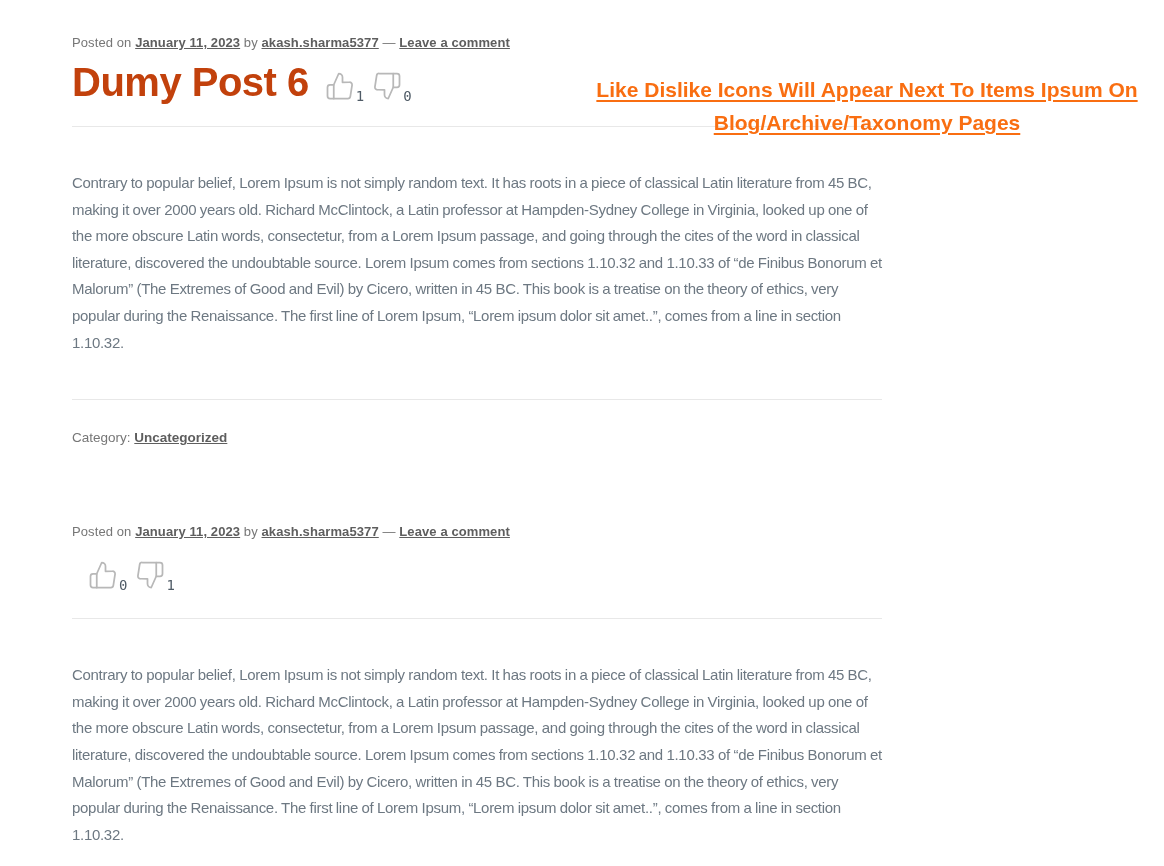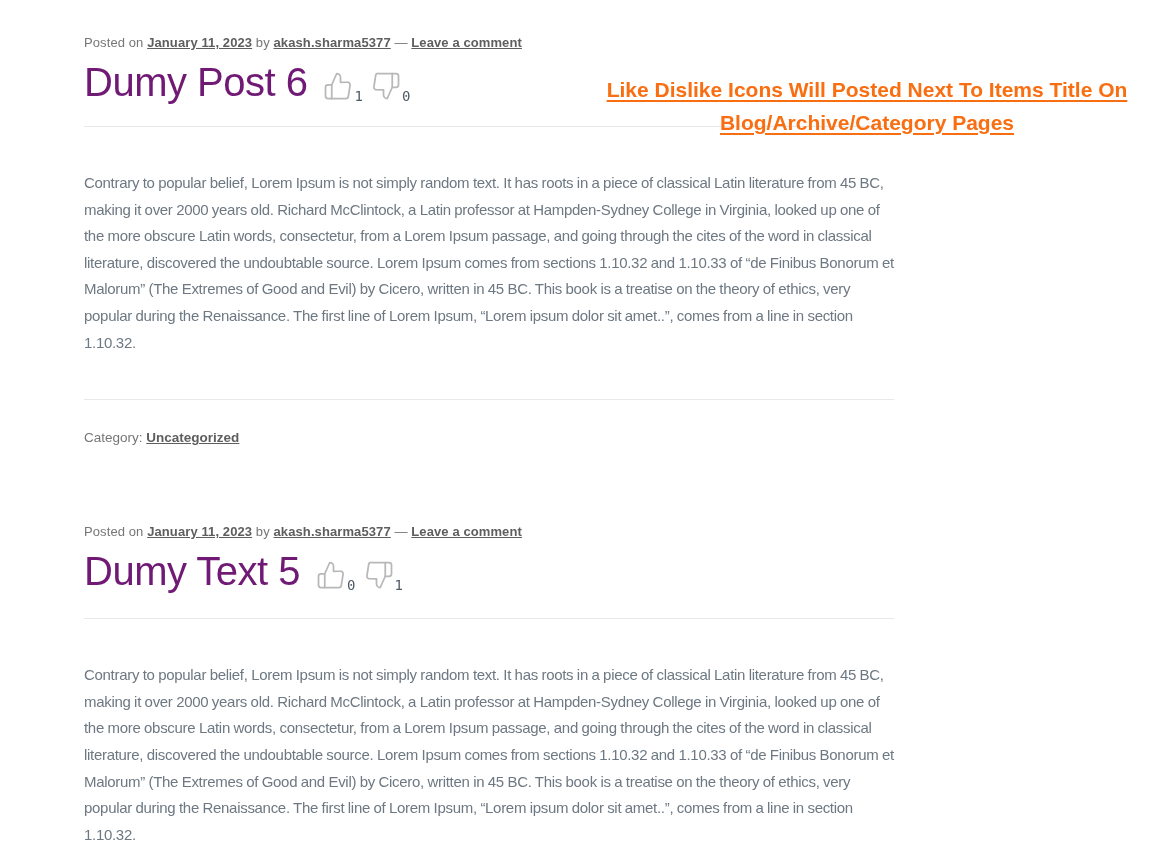--- a/index.html
+++ b/index.html
@@ -5,21 +5,21 @@
   * { margin:0; padding:0; box-sizing:border-box; }
   html,body { width:1164px; height:866px; }
   body {
     position:relative;
     background:#ffffff;
     overflow:hidden;
     font-family:"Liberation Sans", sans-serif;
   }
   .content {
     position:absolute;
-    left:84px; top:0;
+    left:72px; top:0;
     width:810px;
   }
   
   .post-meta {
     font-size:13px;
     color:#767676;
     letter-spacing:.1px;
   }
   .post-meta a, .meta-link {
     color:#5e5e5e;
@@ -32,22 +32,22 @@
   .meta2 { margin-top:79px; }
   
   .title-row {
     display:flex;
     align-items:center;
     margin-top:7px;
     height:50px;
   }
   .post-title {
     font-size:40px;
-    font-weight:400;
-    color:#701a75;
+    font-weight:700;
+    color:#c2410c;
     line-height:50px;
     letter-spacing:-0.5px;
     cursor:pointer;
   }
   .vote-group {
     display:inline-flex;
     align-items:flex-end;
     margin-left:16px;
     transform:translateY(4px);
     cursor:pointer;
@@ -152,21 +152,20 @@
     <div class="post-meta meta2">
       <span class="meta-plain">Posted on</span>
       <span class="meta-link">January 11, 2023</span>
       <span class="meta-plain">by</span>
       <span class="meta-link">akash.sharma5377</span>
       <span class="meta-plain">—</span>
       <span class="meta-link">Leave a comment</span>
     </div>
 
     <div class="title-row">
-      <span class="post-title">Dumy Text 5</span>
       <span class="vote-group">
         <svg class="vote-icon" width="30" height="30" viewBox="0 0 24 24" fill="none" stroke="#b8b8b8" stroke-width="1.4" stroke-linecap="round" stroke-linejoin="round">
           <path d="M14 9V5a3 3 0 0 0-3-3l-4 9v11h11.28a2 2 0 0 0 2-1.7l1.38-9a2 2 0 0 0-2-2.3z"></path>
           <path d="M7 22H4a2 2 0 0 1-2-2v-7a2 2 0 0 1 2-2h3"></path>
         </svg>
         <span class="vote-count">0</span>
       </span>
       <span class="vote-group">
         <svg class="vote-icon" width="30" height="30" viewBox="0 0 24 24" fill="none" stroke="#b8b8b8" stroke-width="1.4" stroke-linecap="round" stroke-linejoin="round">
           <path d="M10 15v4a3 3 0 0 0 3 3l4-9V2H5.72a2 2 0 0 0-2 1.7l-1.38 9a2 2 0 0 0 2 2.3z"></path>
@@ -177,15 +176,15 @@
     </div>
 
     <hr class="rule rule-c">
 
     <p class="post-body">Contrary to popular belief, Lorem Ipsum is not simply random text. It has roots in a piece of classical Latin literature from 45 BC, making it over 2000 years old. Richard McClintock, a Latin professor at Hampden-Sydney College in Virginia, looked up one of the more obscure Latin words, consectetur, from a Lorem Ipsum passage, and going through the cites of the word in classical literature, discovered the undoubtable source. Lorem Ipsum comes from sections 1.10.32 and 1.10.33 of “de Finibus Bonorum et Malorum” (The Extremes of Good and Evil) by Cicero, written in 45 BC. This book is a treatise on the theory of ethics, very popular during the Renaissance. The first line of Lorem Ipsum, “Lorem ipsum dolor sit amet..”, comes from a line in section 1.10.32.</p>
   </div>
 
 </div>
 
 <div class="annotation">
-  <div>Like Dislike Icons Will Posted Next To Items Title On</div>
-  <div>Blog/Archive/Category Pages</div>
+  <div>Like Dislike Icons Will Appear Next To Items Ipsum On</div>
+  <div>Blog/Archive/Taxonomy Pages</div>
 </div>
 
 </body></html>

